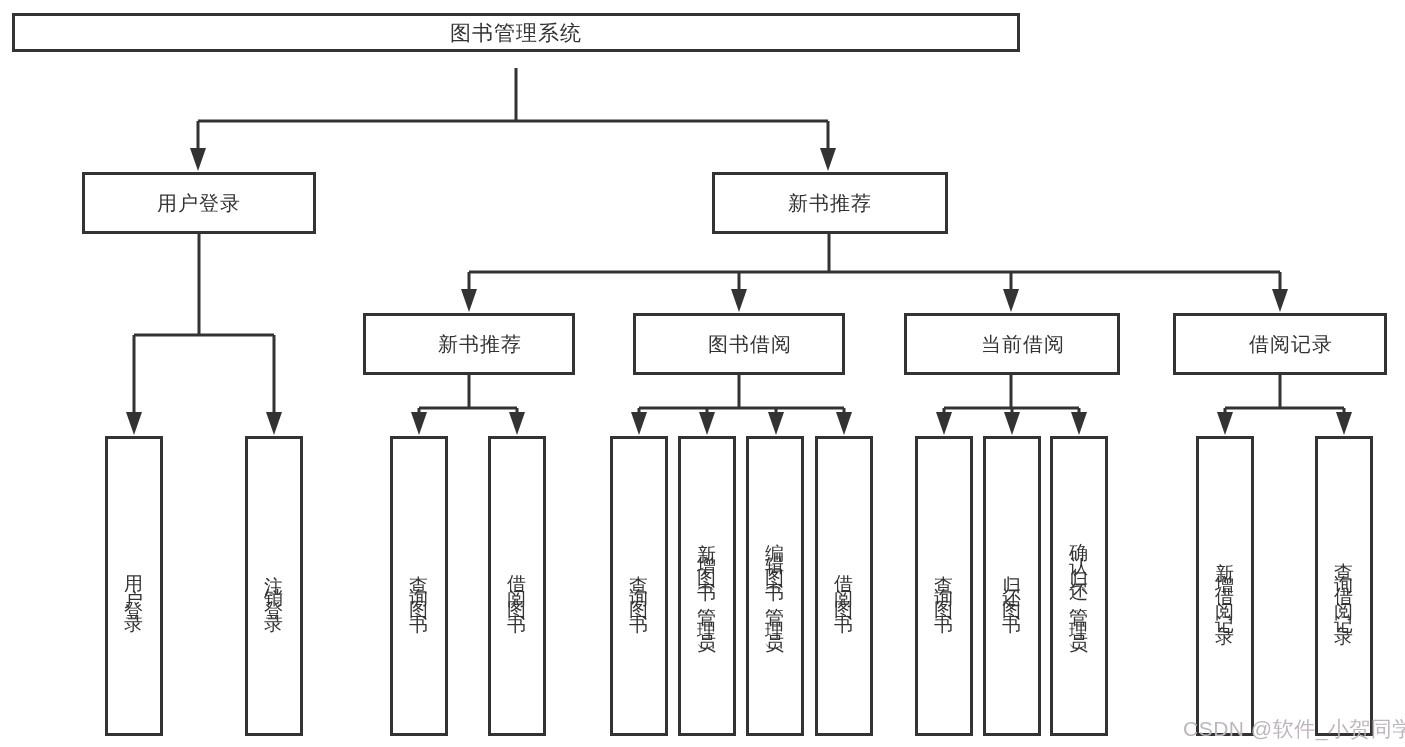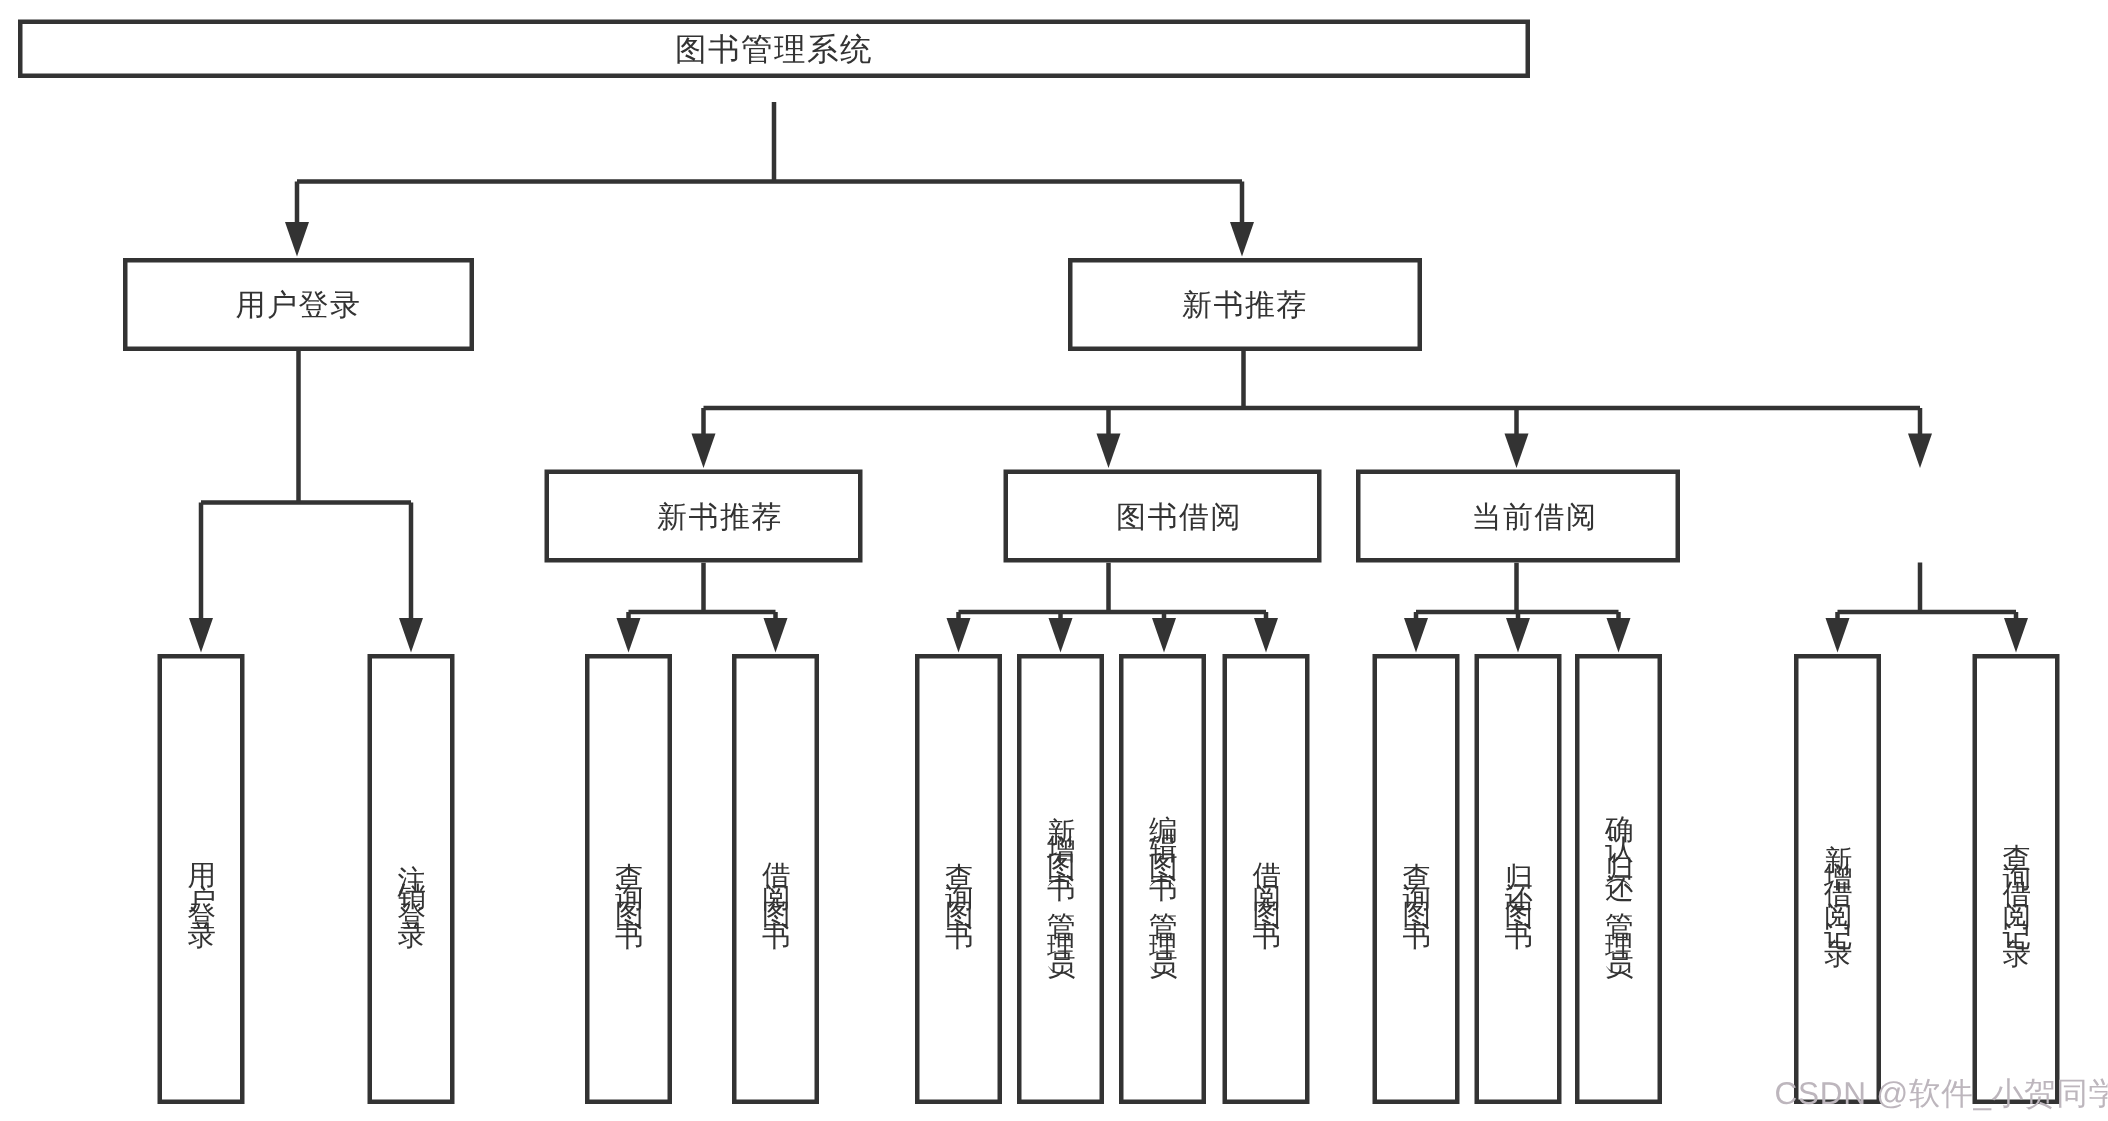--- a/index.html
+++ b/index.html
@@ -70,22 +70,23 @@
     <polygon class="head" points="1217,412 1233,412 1225,435"></polygon>
     <polygon class="head" points="1336,412 1352,412 1344,435"></polygon>
   </svg>
 
   <div class="node root">图书管理系统</div>
 
   <div class="node lvl2" style="left:82px;width:234px;">用户登录</div>
   <div class="node lvl2" style="left:712px;width:236px;">新书推荐</div>
 
   <div class="node lvl3" style="left:363px;width:212px;">新书推荐</div>
-  <div class="node lvl3" style="left:633px;width:212px;margin-left:36px;">图书借阅</div>
+  <div class="node lvl3" style="left:633px;width:212px;">图书借阅</div>
   <div class="node lvl3" style="left:904px;width:216px;">当前借阅</div>
+  <div class="node lvl3" style="left:1173px;width:214px;">借阅记录</div>
 
   <div class="node leaf" style="left:105px;">
     <span>用户登录</span>
   </div>
   <div class="node leaf" style="left:245px;">
     <span>注销登录</span>
   </div>
 
   <div class="node leaf" style="left:390px;">
     <span>查询图书</span>

